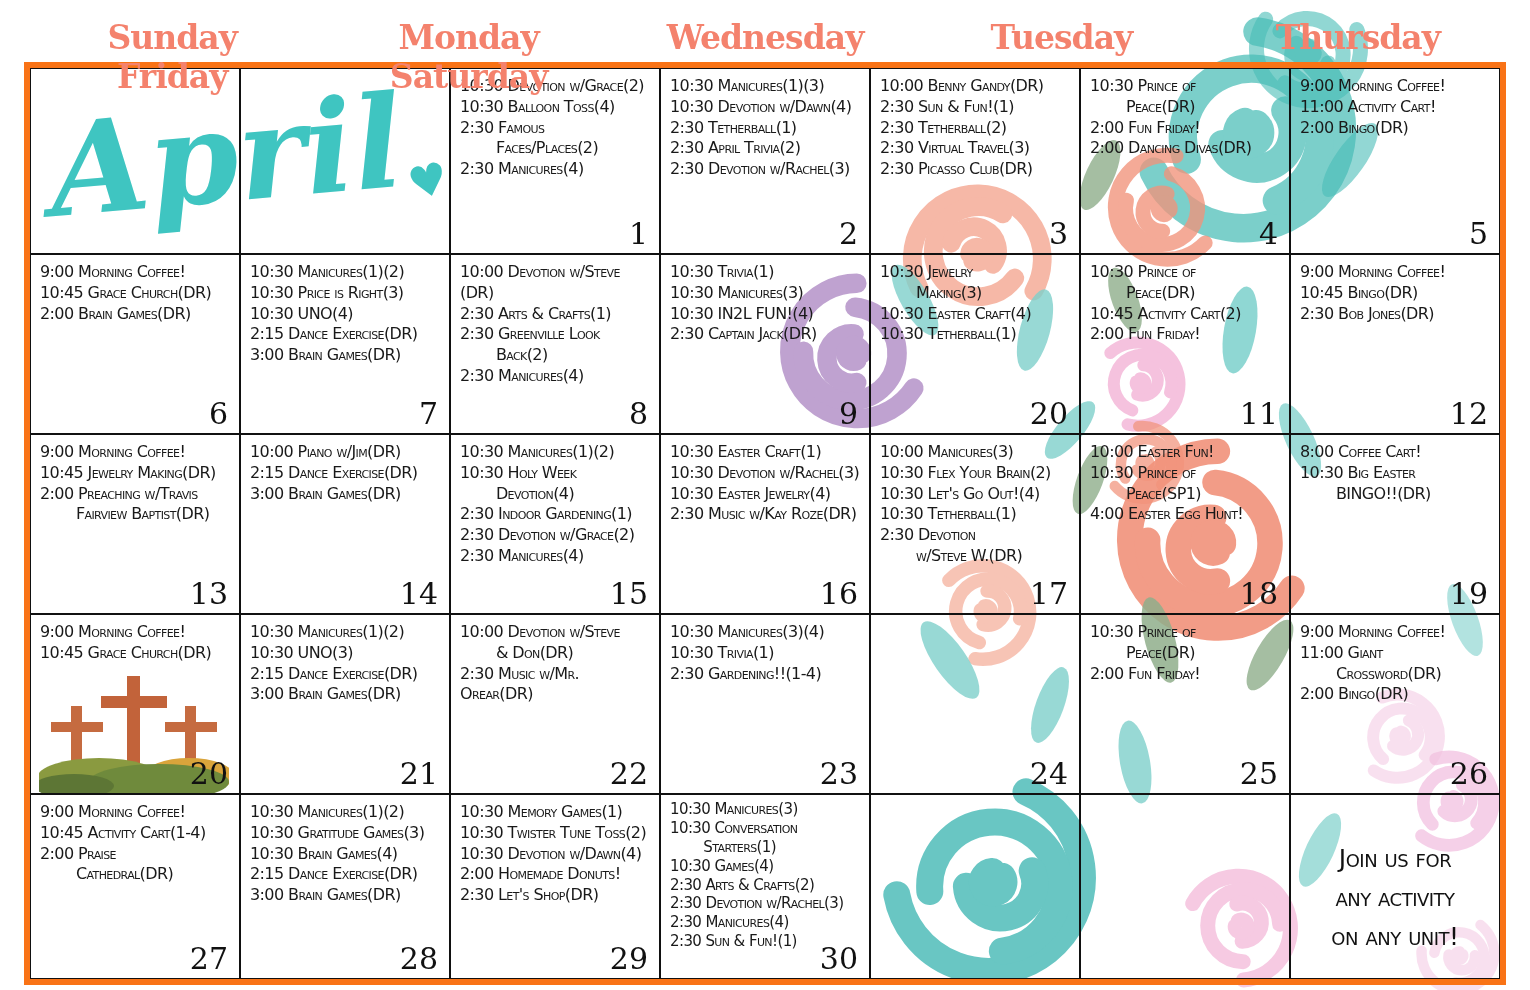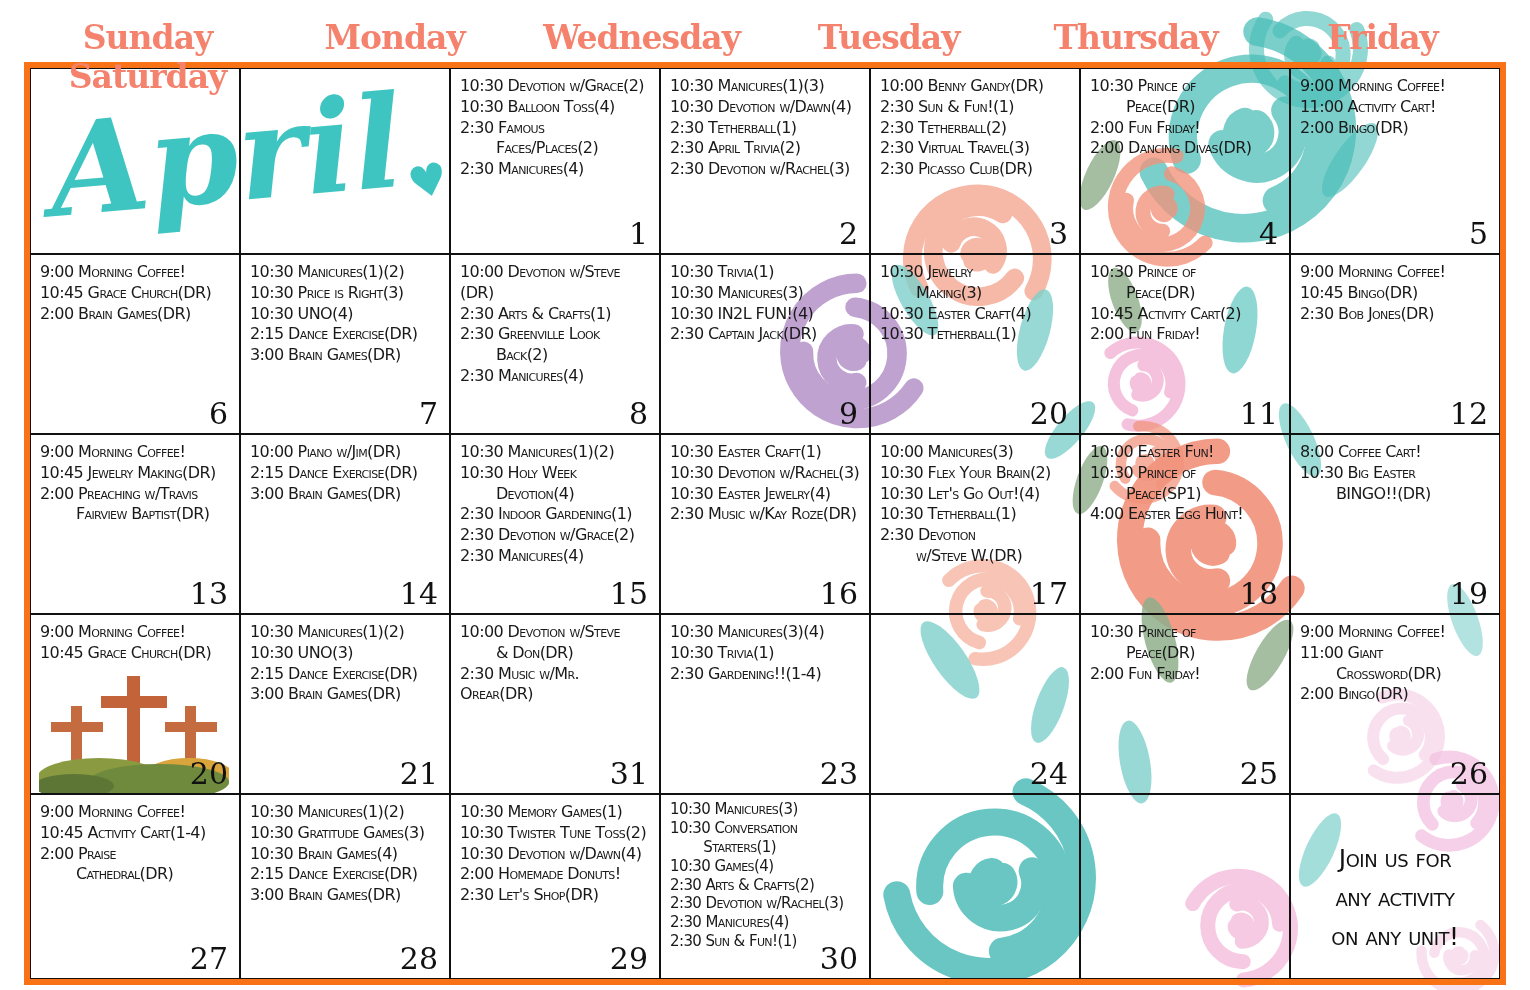--- a/index.html
+++ b/index.html
@@ -4,21 +4,21 @@
 <style>
   html,body{margin:0;padding:0;background:#ffffff;width:1530px;height:990px;overflow:hidden;
     font-family:"DejaVu Sans", sans-serif;}
   #stage{position:relative;width:1530px;height:990px;background:#fff;}
 
   
   #decor{position:absolute;left:0;top:0;width:1530px;height:990px;z-index:0;pointer-events:none;}
 
   
   #weekday-row{position:absolute;left:24px;top:18px;width:1482px;display:grid;
-    grid-template-columns:repeat(6,1fr);z-index:2;}
+    grid-template-columns:repeat(5,1fr);z-index:2;}
   .weekday{text-align:center;font-family:"DejaVu Serif", serif;font-weight:700;
     font-size:33px;color:#f4826d;letter-spacing:-1px;}
 
   
   #grid{position:absolute;left:24px;top:62px;width:1482px;z-index:1;
     display:grid;grid-template-columns:repeat(7,1fr);
     grid-template-rows:186px 180px 180px 180px 185px;
     border:6px solid #f97316;box-sizing:border-box;}
   .cell{position:relative;border:1.5px solid #111;box-sizing:border-box;overflow:hidden;background:transparent;}
   .ev{padding:7px 4px 4px 9px;font-size:16px;line-height:1.3;letter-spacing:-0.6px;
@@ -330,21 +330,21 @@
       <div class="ev">10:30 Manicures(1)(2)
 10:30 UNO(3)
 2:15 Dance Exercise(DR)
 3:00 Brain Games(DR)</div>
       <div class="date">21</div>
     </div>
     <div class="cell">
       <div class="ev">10:00 Devotion w/Steve
         &amp; Don(DR)
 2:30 Music w/Mr. Orear(DR)</div>
-      <div class="date">31</div>
+      <div class="date">22</div>
     </div>
     <div class="cell">
       <div class="ev">10:30 Manicures(3)(4)
 10:30 Trivia(1)
 2:30 Gardening!!(1-4)</div>
       <div class="date">23</div>
     </div>
     <div class="cell">
       <div class="date">24</div>
     </div>

